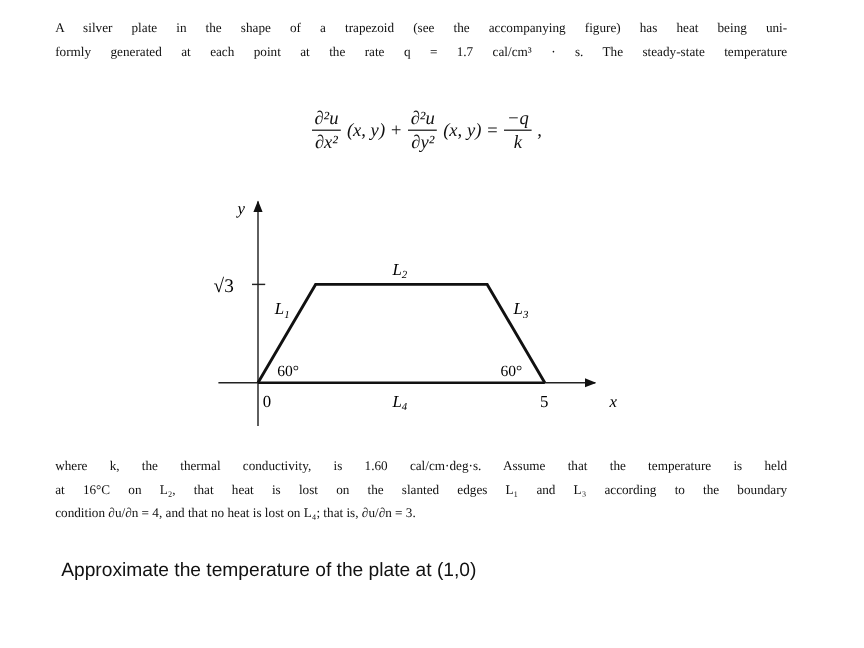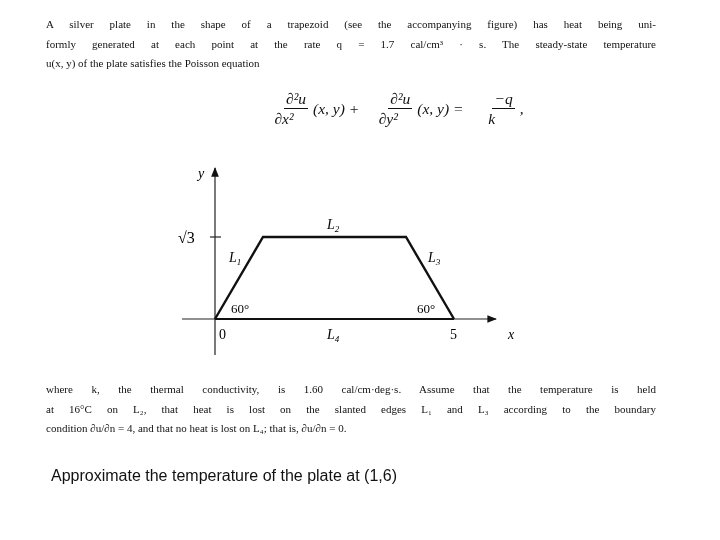--- a/index.html
+++ b/index.html
@@ -4,33 +4,32 @@
 <style>
   html, body { margin: 0; padding: 0; background: #ffffff; }
   body { width: 720px; height: 540px; position: relative; overflow: hidden; font-family: "Liberation Serif", serif; color: #111; }
   .para { position: absolute; left: 46px; width: 610px; font-size: 11px; line-height: 19.5px; text-align: justify; }
   .para .line { display: block; white-space: nowrap; text-align-last: justify; }
   .para .line.last { text-align-last: left; }
   #p1 { top: 15px; }
   #p2 { top: 380px; }
   .eq { position: absolute; left: 258px; top: 90px; font-size: 15.5px; font-style: italic; display: flex; align-items: center; }
   .frac { display: inline-flex; flex-direction: column; align-items: center; margin: 0 2px; }
-  .frac .num { border-bottom: 1px solid #111; padding: 0 2px 1px; line-height: 17px; margin-left: 24px; }
+  .frac .num { border-bottom: 1px solid #111; padding: 0 2px 1px; line-height: 17px; }
   .frac .den { padding: 1px 2px 0; line-height: 17px; }
   .eq .txt { font-style: italic; margin: 0 3px; }
   .diagram { position: absolute; left: 0; top: 0; }
   .caption { position: absolute; left: 51px; top: 467px; font-family: "Liberation Sans", sans-serif; font-size: 16px; color: #111; }
 </style>
 </head>
 <body>
 
 <div id="p1" class="para">
   <span class="line">A silver plate in the shape of a trapezoid (see the accompanying figure) has heat being uni-</span>
   <span class="line">formly generated at each point at the rate q = 1.7 cal/cm³ · s. The steady-state temperature</span>
-  <span class="line last">u(x, y) of the plate satisfies the Poisson equation</span>
 </div>
 
 <div class="eq">
   <span class="frac">
     <span class="num">∂²u</span>
     <span class="den">∂x²</span>
   </span>
   <span class="txt">(x, y) +</span>
   <span class="frac">
     <span class="num">∂²u</span>
@@ -70,16 +69,16 @@
   <text x="428" y="262" font-family="Liberation Serif, serif" font-style="italic" font-size="14"><tspan>L</tspan><tspan font-size="9" dy="3">3</tspan></text>
   <text x="327" y="339" font-family="Liberation Serif, serif" font-style="italic" font-size="14"><tspan>L</tspan><tspan font-size="9" dy="3">4</tspan></text>
 
   <text x="231" y="313" font-family="Liberation Serif, serif" font-size="13">60°</text>
   <text x="417" y="313" font-family="Liberation Serif, serif" font-size="13">60°</text>
 </svg>
 
 <div id="p2" class="para">
   <span class="line">where k, the thermal conductivity, is 1.60 cal/cm·deg·s. Assume that the temperature is held</span>
   <span class="line">at 16°C on L₂, that heat is lost on the slanted edges L₁ and L₃ according to the boundary</span>
-  <span class="line last">condition ∂u/∂n = 4, and that no heat is lost on L₄; that is, ∂u/∂n = 0.</span>
+  <span class="line last">condition ∂u/∂n = 4, and that no heat is lost on L₄; that is, ∂u/∂n = 3.</span>
 </div>
 
-<div class="caption">Approximate the temperature of the plate at (1,6)</div>
+<div class="caption">Approximate the temperature of the plate at (1,0)</div>
 
 </body></html>

